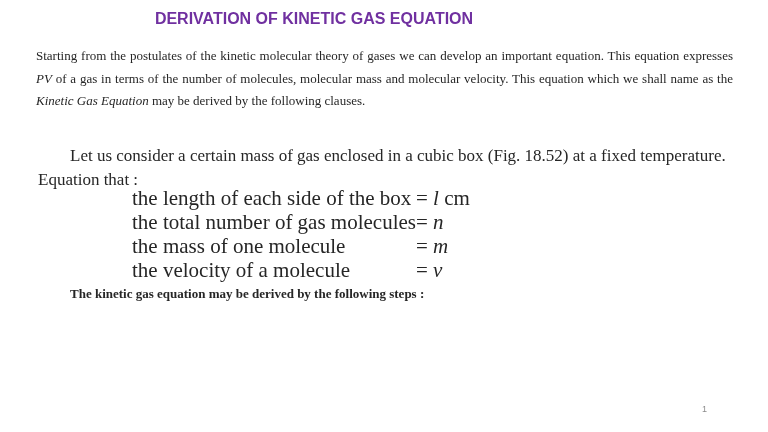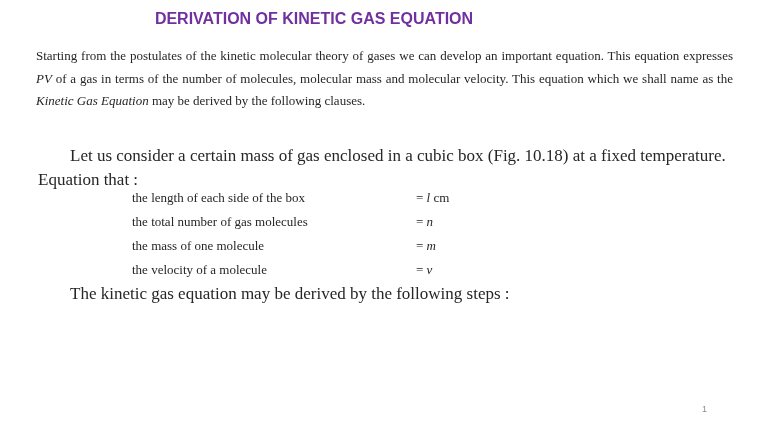--- a/index.html
+++ b/index.html
@@ -14,42 +14,42 @@
   }
   .para1 {
     position: absolute; left: 36px; top: 45px; width: 697px;
     font-size: 13px; line-height: 22.5px; text-align: justify;
   }
   .para2 {
     position: absolute; left: 38px; top: 144px; width: 700px;
     font-size: 17px; line-height: 24px;
   }
   .indent { padding-left: 32px; }
-  .defs { position: absolute; left: 132px; top: 186px; font-size: 13px; line-height: 24px; }
+  .defs { position: absolute; left: 132px; top: 186px; font-size: 21px; line-height: 24px; }
   .def-row { display: flex; }
   .def-label { width: 284px; }
   .def-value { }
-  .steps { position: absolute; left: 70px; top: 282px; font-size: 17px; line-height: 24px; }
+  .steps { position: absolute; left: 70px; top: 282px; font-size: 13px; line-height: 24px; font-weight: bold; }
   .page-num {
     position: absolute; left: 702px; top: 404px; font-size: 9px;
     font-family: "Liberation Sans", sans-serif; color: #8c8c8c;
   }
   i { font-style: italic; }
 </style>
 </head>
 <body>
 
 <div class="title">DERIVATION OF KINETIC GAS EQUATION</div>
 
 <div class="para1">
   <span>Starting from the postulates of the kinetic molecular theory of gases we can develop an important equation. This equation expresses </span><i>PV</i><span> of a gas in terms of the number of molecules, molecular mass and molecular velocity. This equation which we shall name as the </span><i>Kinetic Gas Equation</i><span> may be derived by the following clauses.</span>
 </div>
 
 <div class="para2">
-  <div class="indent">Let us consider a certain mass of gas enclosed in a cubic box (Fig. 10.18) at a fixed temperature.</div>
+  <div class="indent">Let us consider a certain mass of gas enclosed in a cubic box (Fig. 18.52) at a fixed temperature.</div>
   <div>Equation that :</div>
 </div>
 
 <div class="defs">
   <div class="def-row">
     <span class="def-label">the length of each side of the box</span>
     <span class="def-value"><span>= </span><i>l</i><span> cm</span></span>
   </div>
   <div class="def-row">
     <span class="def-label">the total number of gas molecules</span>

